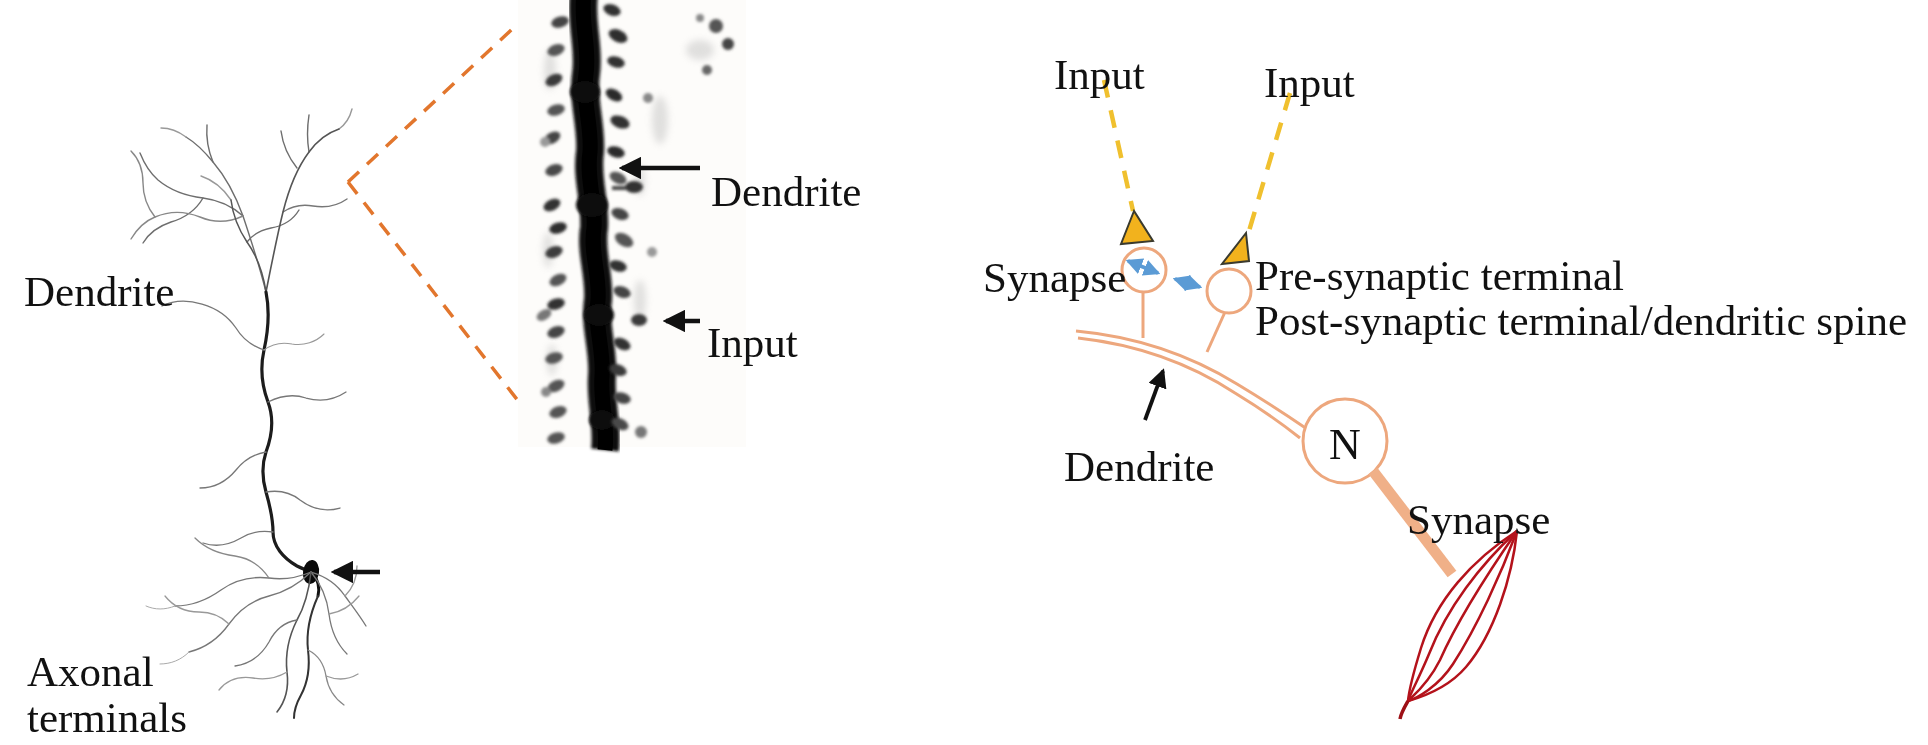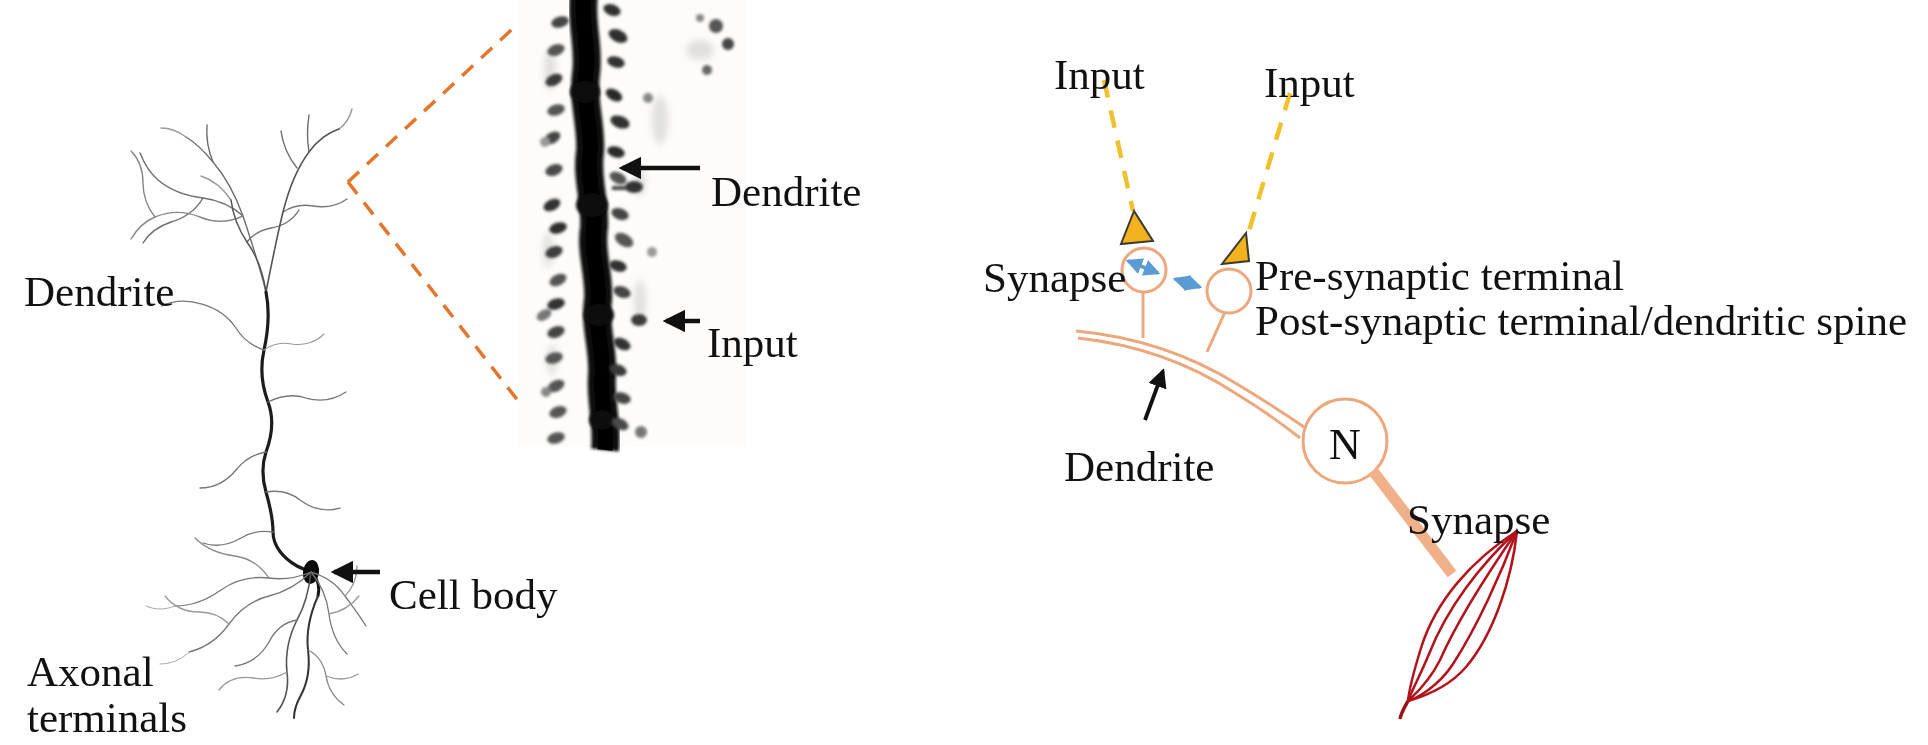--- a/index.html
+++ b/index.html
@@ -201,21 +201,20 @@
     <path d="M1517,531 C1480,565 1447,608 1429,654 C1419,678 1411,692 1408,701"></path>
     <path d="M1517,531 C1490,570 1459,617 1440,660 C1428,684 1413,696 1408,701"></path>
     <path d="M1517,531 C1501,574 1477,627 1453,664 C1438,687 1417,698 1408,701"></path>
     <path d="M1408,701 C1404,708 1401,713 1400,719" stroke="#9d1016" stroke-width="3.5"></path>
   </g>
 </svg>
 
   <div class="lbl" style="left:24px;top:246px">Dendrite</div>
   <div class="lbl" style="left:27px;top:626px">Axonal</div>
   <div class="lbl" style="left:27px;top:672px">terminals</div>
-  <div class="lbl" style="left:389px;top:549px">Cell body</div>
 
   <div class="lbl" style="left:711px;top:146px">Dendrite</div>
   <div class="lbl" style="left:707px;top:297px">Input</div>
 
   <div class="lbl" style="left:1054px;top:29px">Input</div>
   <div class="lbl" style="left:1264px;top:37px">Input</div>
   <div class="lbl" style="left:983px;top:232px">Synapse</div>
   <div class="lbl" style="left:1255px;top:275px">Post-synaptic terminal/dendritic spine</div>
   <div class="lbl" style="left:1255px;top:230px">Pre-synaptic terminal</div>
   <div class="lbl" style="left:1064px;top:421px">Dendrite</div>

